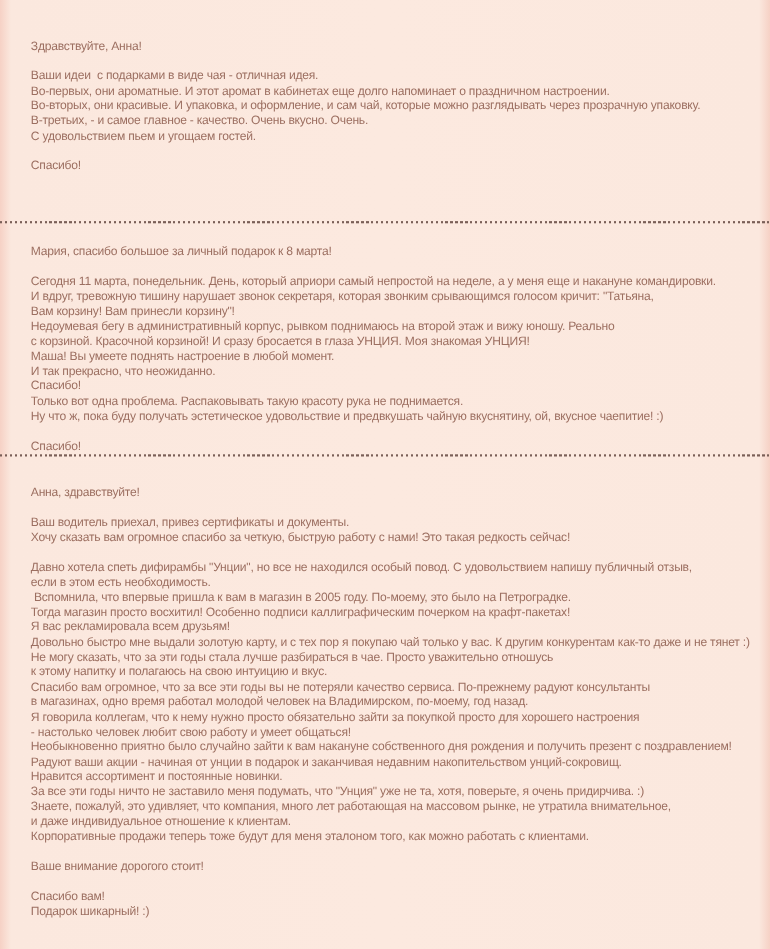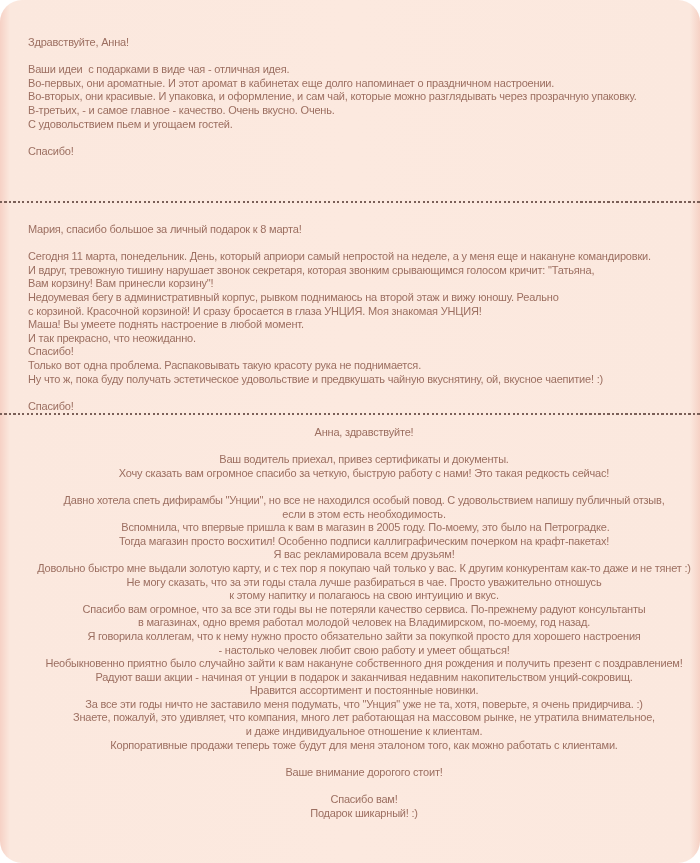--- a/index.html
+++ b/index.html
@@ -14,36 +14,35 @@
   .page {
     position: relative;
     width: 700px;
     height: 863px;
     overflow: hidden;
     
     background: linear-gradient(90deg,
       #f6d1c5 0px, #fbe8de 10px,
       #fce9df 50%,
       #fbe8de calc(100% - 10px), #f6d1c5 100%);
-    border-radius: 22px;
   }
   .text-block {
     position: absolute;
     left: 28px;
     right: 0;
     font-size: 11px;
     line-height: 13.6px;
     letter-spacing: -0.2px;
     color: #9c6f61;
     white-space: pre;
     font-weight: 400;
   }
   .s1 { top: 36px; }
   .s2 { top: 223px; }
-  .s3 { top: 426px; text-align: center; }
+  .s3 { top: 442px; }
   .sep {
     position: absolute;
     left: 0;
     right: 0;
     height: 2px;
     background: repeating-linear-gradient(90deg,
       #7a5f57 0px, #7a5f57 2px,
       rgba(0,0,0,0) 2px, rgba(0,0,0,0) 4.5px);
   }
   .sep1 { top: 201px; }

